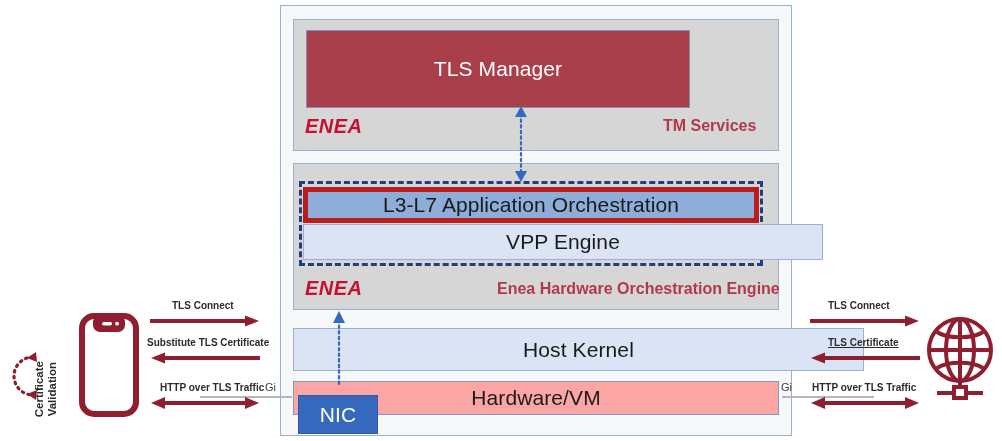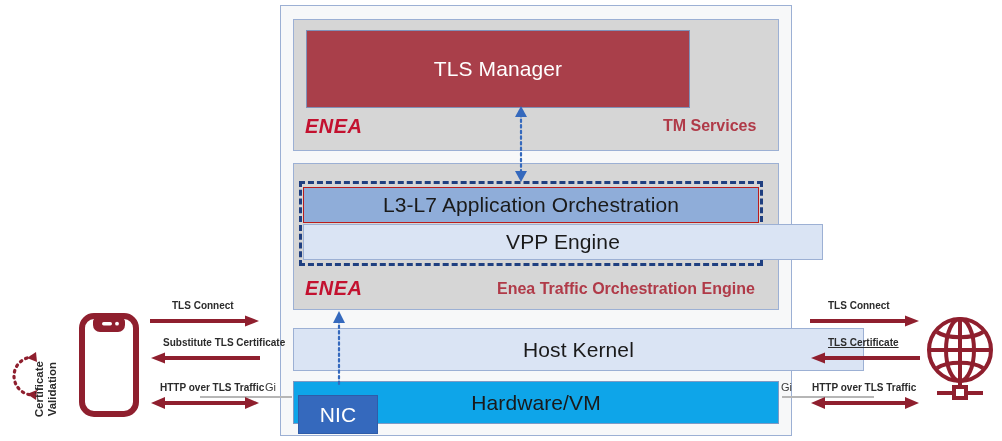--- a/index.html
+++ b/index.html
@@ -27,33 +27,33 @@
     position:absolute;box-sizing:border-box;display:flex;
     align-items:center;justify-content:center;
     font-size:21px;color:#1a1a1a;letter-spacing:.1px;white-space:nowrap;
   }
   #tls-manager-box{
     left:306px;top:30px;width:384px;height:78px;
     background:#a93f4a;border:1px solid #8091b8;color:#ffffff;
   }
   #l3l7-box{
     left:303px;top:187px;width:456px;height:36px;
-    background:#8fadd9;border:1px solid #b91c1c;
+    background:#8fadd9;border:5px solid #b91c1c;
   }
   #vpp-box{
     left:303px;top:224px;width:520px;height:36px;
     background:#dae4f4;border:1px solid #9cb0d4;
   }
   #host-kernel-box{
     left:293px;top:328px;width:571px;height:43px;
     background:#dae4f4;border:1px solid #9cb0d4;
   }
   #hardware-vm-box{
-    left:293px;top:381px;width:486px;height:43px;
-    background:#0ea5e9;border:1px solid #7f9ac4;
+    left:293px;top:381px;width:486px;height:34px;
+    background:#fca5a5;border:1px solid #7f9ac4;
   }
   #nic-box{
     left:298px;top:395px;width:80px;height:39px;
     background:#3569bd;border:1px solid #2f5ca8;color:#ffffff;font-size:21px;
   }
 
   
   #orchestration-dashed-outline{
     position:absolute;left:299px;top:181px;width:464px;height:85px;
     border:3px dashed #1f3f80;box-sizing:border-box;background:transparent;
@@ -132,21 +132,21 @@
   <div id="orchestration-dashed-outline"></div>
 
   <div class="bar" id="l3l7-box">L3-L7 Application Orchestration</div>
 
   <div class="bar" id="vpp-box">VPP Engine</div>
 
   <div class="panel-footer" id="ose-enea">
     <span class="enea-logo">ENEA</span>
   </div>
   <div class="panel-footer" id="ose-tag">
-    <span class="panel-tag">Enea Traffic Orchestration Engine</span>
+    <span class="panel-tag">Enea Hardware Orchestration Engine</span>
   </div>
 
   <div class="bar" id="host-kernel-box">Host Kernel</div>
 
   <div class="bar" id="hardware-vm-box">Hardware/VM</div>
 
   <div class="bar" id="nic-box">NIC</div>
 
   <svg class="blue-arrow" style="left:510px;top:104px;" width="22" height="80">
     <line x1="11" y1="10" x2="11" y2="70" stroke="#3569bd" stroke-width="2.2" stroke-dasharray="2.4 3.2" stroke-linecap="round"></line>
@@ -182,21 +182,21 @@
     <span class="vert-text">Certificate</span>
     <span class="vert-text">Validation</span>
   </div>
 
   <div class="flow-caption" style="left:172px;top:300px;">TLS Connect</div>
   <svg class="flow-arrow" style="left:150px;top:314px;" width="110" height="14">
     <line x1="0" y1="7" x2="98" y2="7" stroke="#8f1f2e" stroke-width="4"></line>
     <polygon points="109,7 95,1.5 95,12.5" fill="#8f1f2e"></polygon>
   </svg>
 
-  <div class="flow-caption" style="left:163px;top:337px;">Substitute TLS Certificate</div>
+  <div class="flow-caption" style="left:147px;top:337px;">Substitute TLS Certificate</div>
   <svg class="flow-arrow" style="left:150px;top:351px;" width="110" height="14">
     <line x1="12" y1="7" x2="110" y2="7" stroke="#8f1f2e" stroke-width="4"></line>
     <polygon points="1,7 15,1.5 15,12.5" fill="#8f1f2e"></polygon>
   </svg>
 
   <div class="flow-caption" style="left:160px;top:382px;">HTTP over TLS Traffic</div>
   <svg class="flow-arrow" style="left:150px;top:396px;" width="110" height="14">
     <line x1="12" y1="7" x2="98" y2="7" stroke="#8f1f2e" stroke-width="4"></line>
     <polygon points="1,7 15,1 15,13" fill="#8f1f2e"></polygon>
     <polygon points="109,7 95,1 95,13" fill="#8f1f2e"></polygon>

